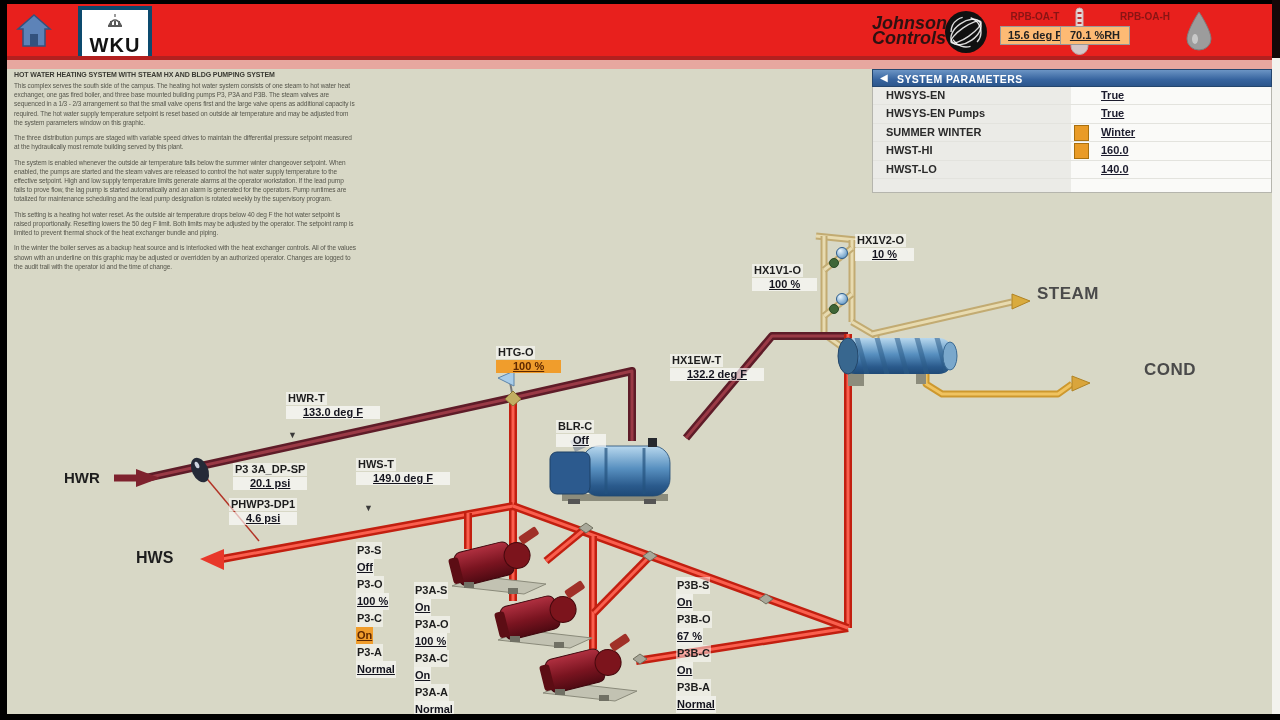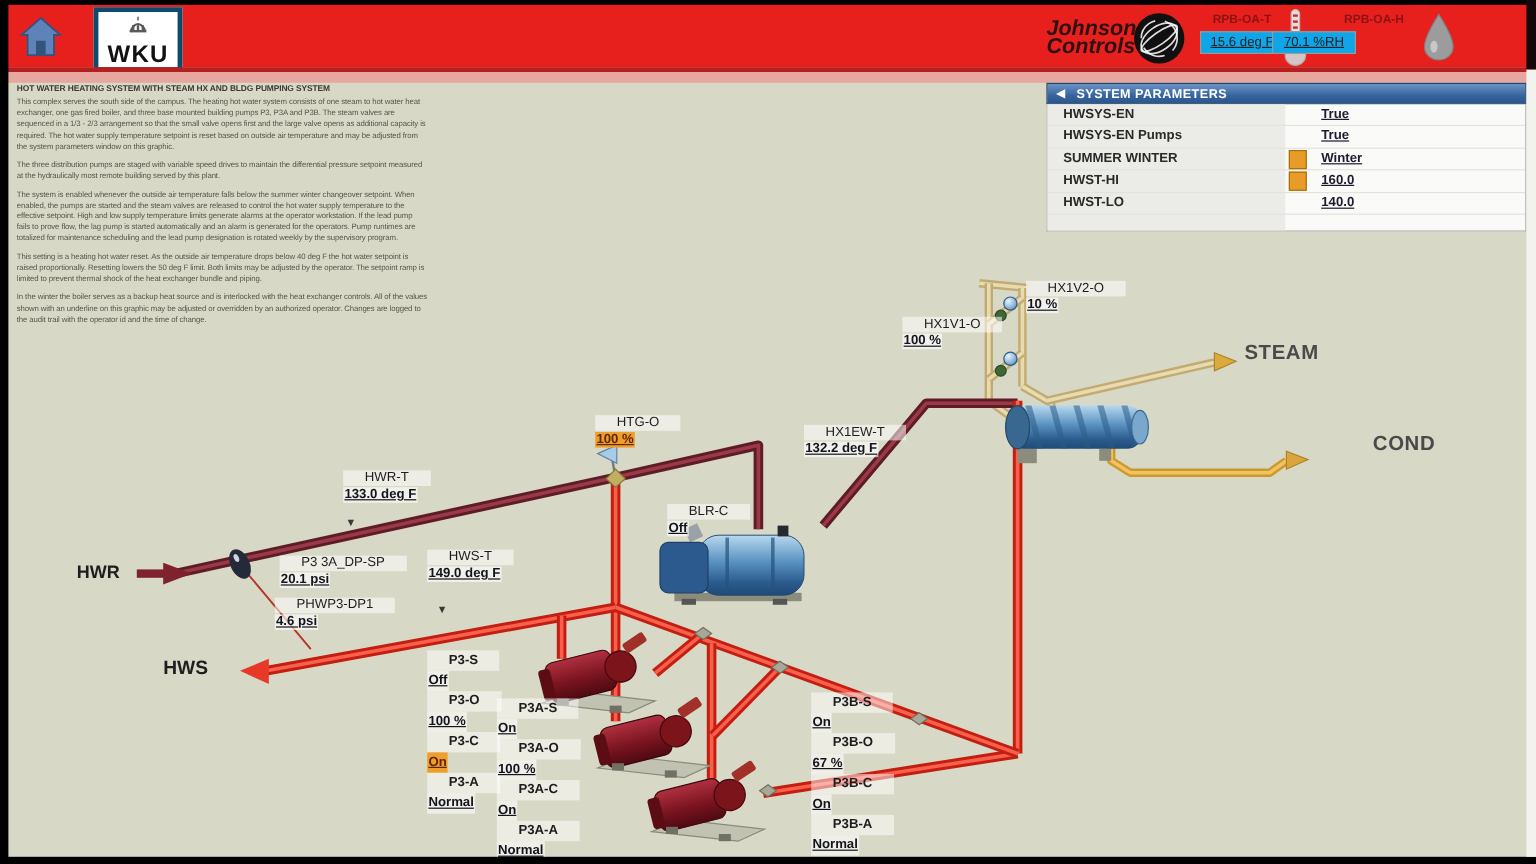--- a/index.html
+++ b/index.html
@@ -8,22 +8,22 @@
   
   #hdr{position:absolute;left:0;top:0;width:1280px;height:56px;background:#e8201d}
   #hdr-darkline{position:absolute;left:0;top:56px;width:1280px;height:4px;background:#b3201f}
   #pinkstrip{position:absolute;left:0;top:60px;width:1280px;height:9px;background:#e7a79f}
   #wku-box{position:absolute;left:78px;top:6px;width:74px;height:54px;background:#fff;
     border:4px solid #0c4a6e;box-sizing:border-box;text-align:center}
   #wku-box .wku-txt{font-weight:bold;font-size:20px;letter-spacing:1px;color:#121212;margin-top:1px}
   #jc-text{position:absolute;left:872px;top:16px;width:72px;text-align:center;
     font-weight:bold;font-style:italic;font-size:18px;line-height:15px;color:#2e1212}
   .oa-label{position:absolute;top:11px;width:70px;text-align:center;font-size:10px;font-weight:bold;color:#8a1414}
-  .oa-box{position:absolute;top:26px;width:68px;height:17px;background:#0ea5e9;border:1px solid #999;
-    text-align:center;font-size:11px;font-weight:normal;color:#222;line-height:17px}
+  .oa-box{position:absolute;top:26px;width:68px;height:17px;background:#fdba74;border:1px solid #999;
+    text-align:center;font-size:11px;font-weight:bold;color:#222;line-height:17px}
   .oa-box span{text-decoration:underline}
   
   .frame{position:absolute;background:#000;z-index:60}
   #fr-t{left:0;top:0;width:1280px;height:4px}
   #fr-l{left:0;top:0;width:7px;height:720px}
   #fr-b{left:0;top:714px;width:1280px;height:6px}
   #fr-rt{left:1272px;top:0;width:8px;height:58px;background:#140808}
   #fr-rw{left:1272px;top:58px;width:8px;height:656px;background:#f3f3ee;z-index:60;position:absolute}
   
   #panel{position:absolute;left:872px;top:69px;width:400px;z-index:20}
@@ -36,28 +36,28 @@
   .p-row{position:relative;height:17.4px;border-bottom:1px solid #e3e3de}
   .p-label{position:absolute;left:13px;top:2px;font-size:11px;font-weight:bold;color:#2a2a2a}
   .p-val{position:absolute;left:228px;top:2px;font-size:11px;font-weight:bold;color:#1c1c2e;text-decoration:underline}
   .p-mark{position:absolute;left:201px;top:1px;width:13px;height:14px;background:#e99b27;border:1px solid #a8700f}
   
   #desc{position:absolute;left:14px;top:71px;width:342px;color:#55554b;filter:blur(.35px);z-index:5}
   #desc .d-title{font-size:7px;font-weight:bold;color:#3a3a33;margin-bottom:3px;letter-spacing:-.1px}
   #desc p{font-size:6.5px;line-height:1.42;margin:0 0 6px 0;letter-spacing:-.1px}
   
   .tag{position:absolute;z-index:10;line-height:13px}
-  .tag .tl{font-size:11px;font-weight:normal;color:#1d1d1d;background:rgba(255,255,255,.55);
-    display:inline-block;padding:0 18px}
+  .tag .tl{font-size:11px;font-weight:bold;color:#1d1d1d;background:rgba(255,255,255,.55);
+    display:inline-block;padding:0 2px}
   .tag .tv{font-size:11px;font-weight:bold;color:#14141e;text-decoration:underline;
-    background:rgba(255,255,255,.65);display:table;padding:0 1px;margin-top:1px}
+    background:rgba(255,255,255,.65);display:table;padding:0 17px;margin-top:1px}
   .tag .hl{background:#f09d2c;color:#5e2800}
   .flow{position:absolute;z-index:10;font-weight:bold;color:#1e1e1e}
   .pcol{position:absolute;z-index:10;line-height:17px;font-size:11px;font-weight:bold}
-  .pcol .pl{color:#1d1d1d;background:rgba(255,255,255,.5);display:table;padding:0 18px}
+  .pcol .pl{color:#1d1d1d;background:rgba(255,255,255,.5);display:table;padding:0 1px}
   .pcol .pv{color:#14141e;text-decoration:underline;background:rgba(255,255,255,.6);display:table;padding:0 1px}
   .pcol .hl{background:#f09d2c;color:#5e2800}
   #diagram{position:absolute;left:0;top:0;z-index:2}
   
   .po-m{stroke:#5e1c28;stroke-width:8;fill:none;stroke-linejoin:round}
   .pc-m{stroke:#9a3a46;stroke-width:3;fill:none;stroke-linejoin:round}
   .po-r{stroke:#c21f10;stroke-width:8;fill:none;stroke-linejoin:round}
   .pc-r{stroke:#fa5f4e;stroke-width:3;fill:none;stroke-linejoin:round}
   .po-t{stroke:#c2ab72;stroke-width:7;fill:none;stroke-linejoin:round}
   .pc-t{stroke:#e8dbb0;stroke-width:3;fill:none;stroke-linejoin:round}

